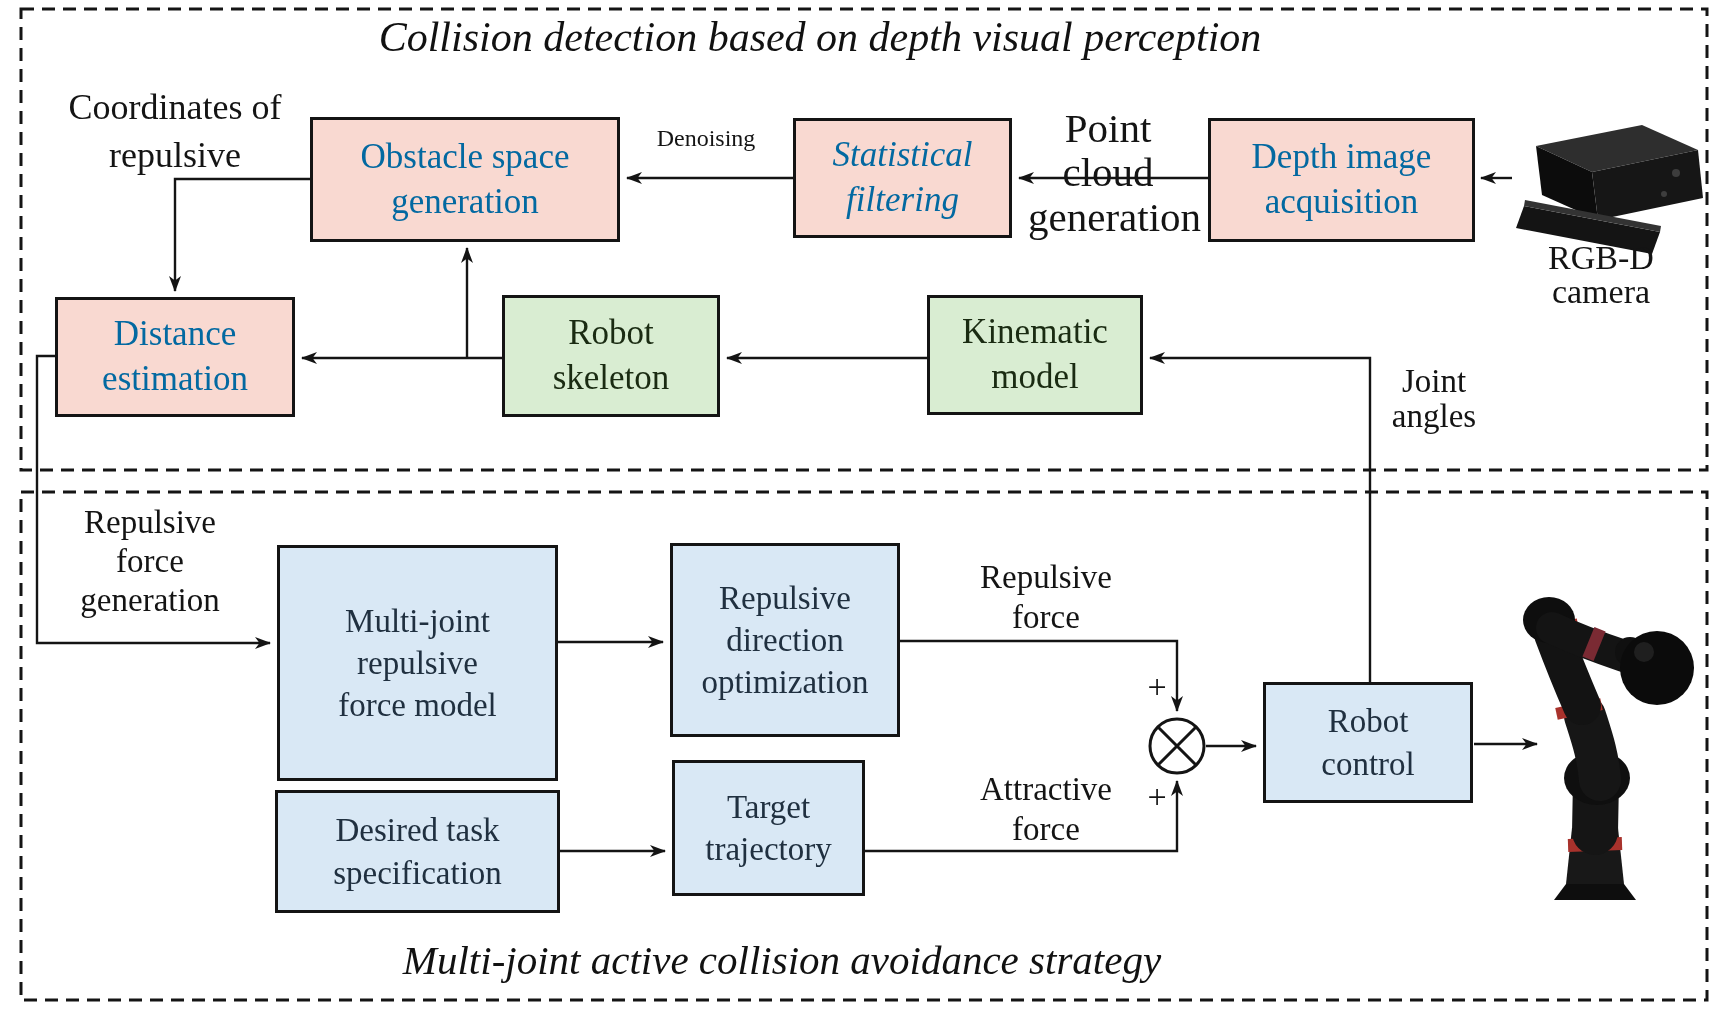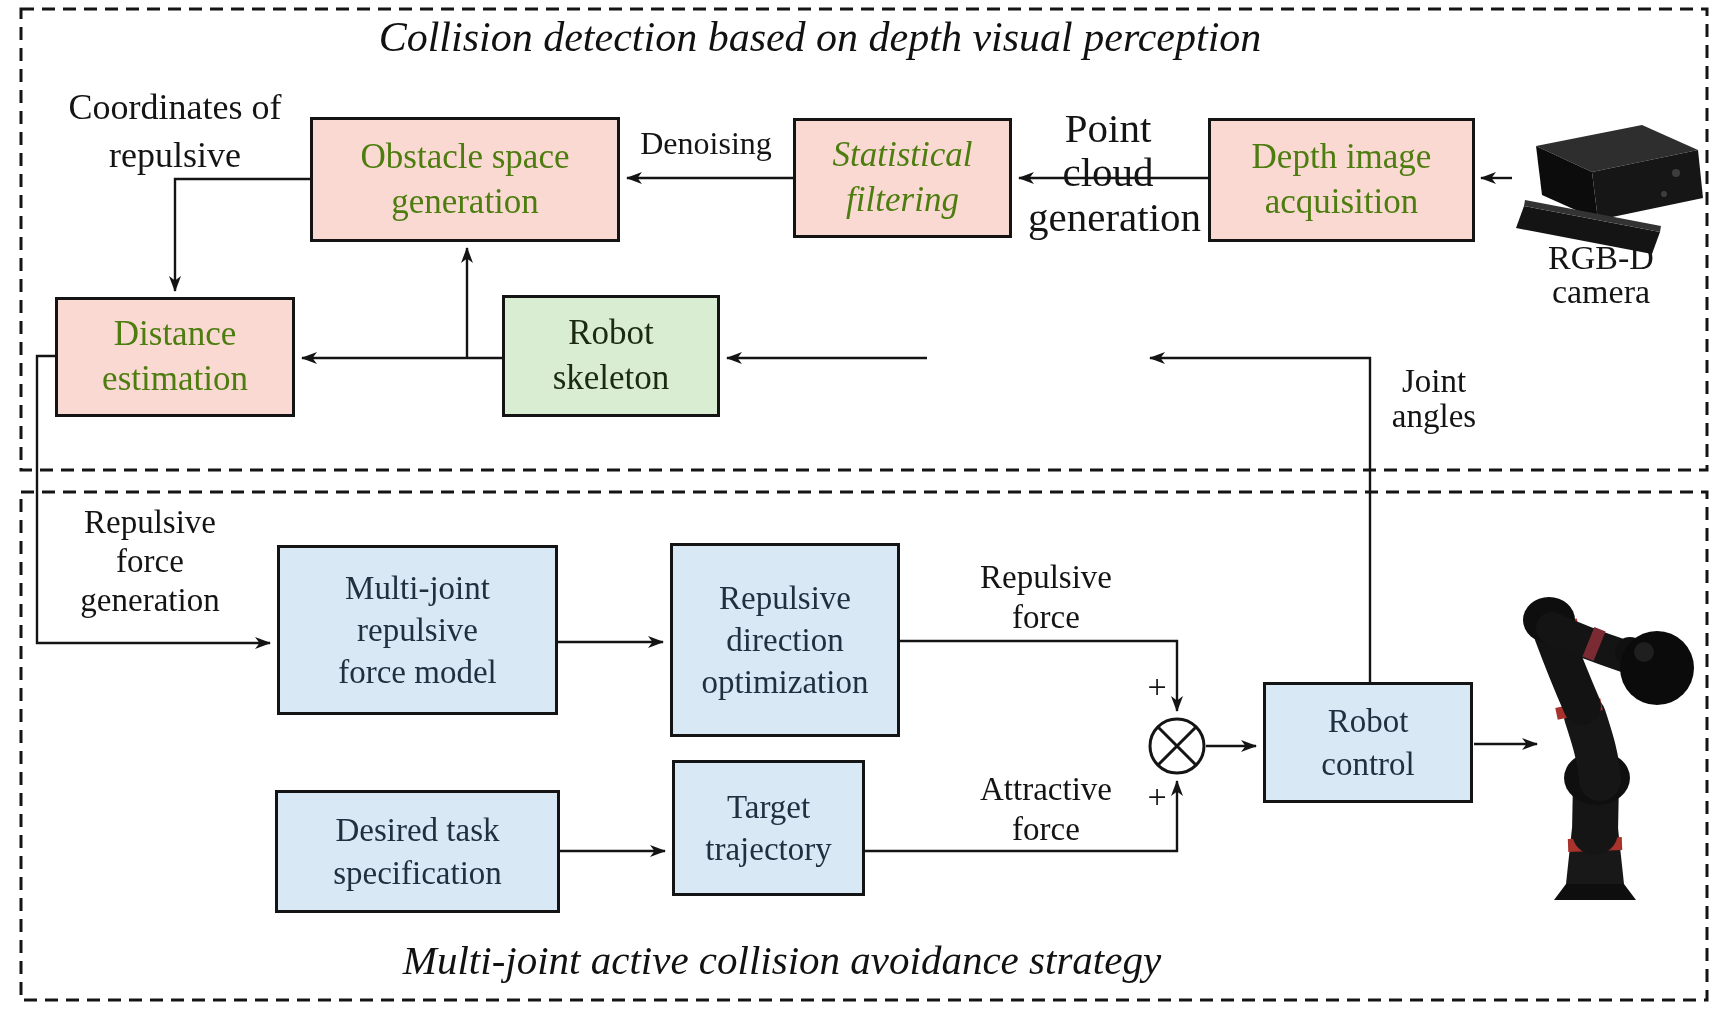--- a/index.html
+++ b/index.html
@@ -6,26 +6,26 @@
   .canvas{
     position:relative;width:1732px;height:1009px;background:var(--background,#fff);
     font-family:"Liberation Serif","DejaVu Serif",serif;color:#141414;overflow:hidden;
   }
   .wires{position:absolute;left:0;top:0;}
   .node{
     position:absolute;box-sizing:border-box;border:3px solid var(--border,#141414);
     display:flex;align-items:center;justify-content:center;text-align:center;
     white-space:pre-line;line-height:1.28;
   }
-  .node.pink{background:var(--node-pink,#f9d9d1);color:#4d7c0f;font-size:35px;}
+  .node.pink{background:var(--node-pink,#f9d9d1);color:#0369a1;font-size:35px;}
   .node.green{background:var(--node-green,#d9edd2);color:#1a2b12;font-size:35px;}
   .node.blue{background:var(--node-blue,#d9e8f5);color:#203040;font-size:33px;}
   .lbl{
     position:absolute;text-align:center;white-space:pre-line;color:#141414;
-    font-size:32px;line-height:1.2;
+    font-size:24px;line-height:1.2;
   }
   .title{position:absolute;text-align:center;color:#111;font-style:italic;}
   .title.top{left:20px;top:13px;width:1600px;font-size:42px;}
   .title.bottom{left:20px;top:936px;width:1524px;font-size:41px;}
   .lbl.coords{left:25px;top:84px;width:300px;font-size:36px;line-height:1.33;}
   .lbl.denoise{left:616px;top:124px;width:180px;}
   .lbl.pcloud{left:1028px;top:106px;width:160px;font-size:41px;line-height:1.08;}
   .lbl.rgbd{left:1521px;top:241px;width:160px;font-size:34px;line-height:1.0;}
   .lbl.jang{left:1374px;top:364px;width:120px;font-size:33px;line-height:1.07;}
   .lbl.rfgen{left:40px;top:503px;width:220px;font-size:33px;line-height:1.18;}
@@ -111,21 +111,23 @@
   <div class="node pink" style="left:310px;top:117px;width:310px;height:125px;">Obstacle space
 generation</div>
   <div class="node pink" style="left:793px;top:118px;width:219px;height:120px;font-style:italic;">Statistical
 filtering</div>
   <div class="node pink" style="left:1208px;top:118px;width:267px;height:124px;">Depth image
 acquisition</div>
   <div class="node pink" style="left:55px;top:297px;width:240px;height:120px;">Distance
 estimation</div>
   <div class="node green" style="left:502px;top:295px;width:218px;height:122px;">Robot
 skeleton</div>
-  <div class="node blue" style="left:277px;top:545px;width:281px;height:170px;">Multi-joint
+  <div class="node green" style="left:927px;top:295px;width:216px;height:120px;">Kinematic
+model</div>
+  <div class="node blue" style="left:277px;top:545px;width:281px;height:236px;">Multi-joint
 repulsive
 force model</div>
   <div class="node blue" style="left:670px;top:543px;width:230px;height:194px;">Repulsive
 direction
 optimization</div>
   <div class="node blue" style="left:275px;top:790px;width:285px;height:123px;">Desired task
 specification</div>
   <div class="node blue" style="left:672px;top:760px;width:193px;height:136px;">Target
 trajectory</div>
   <div class="node blue" style="left:1263px;top:682px;width:210px;height:121px;">Robot

